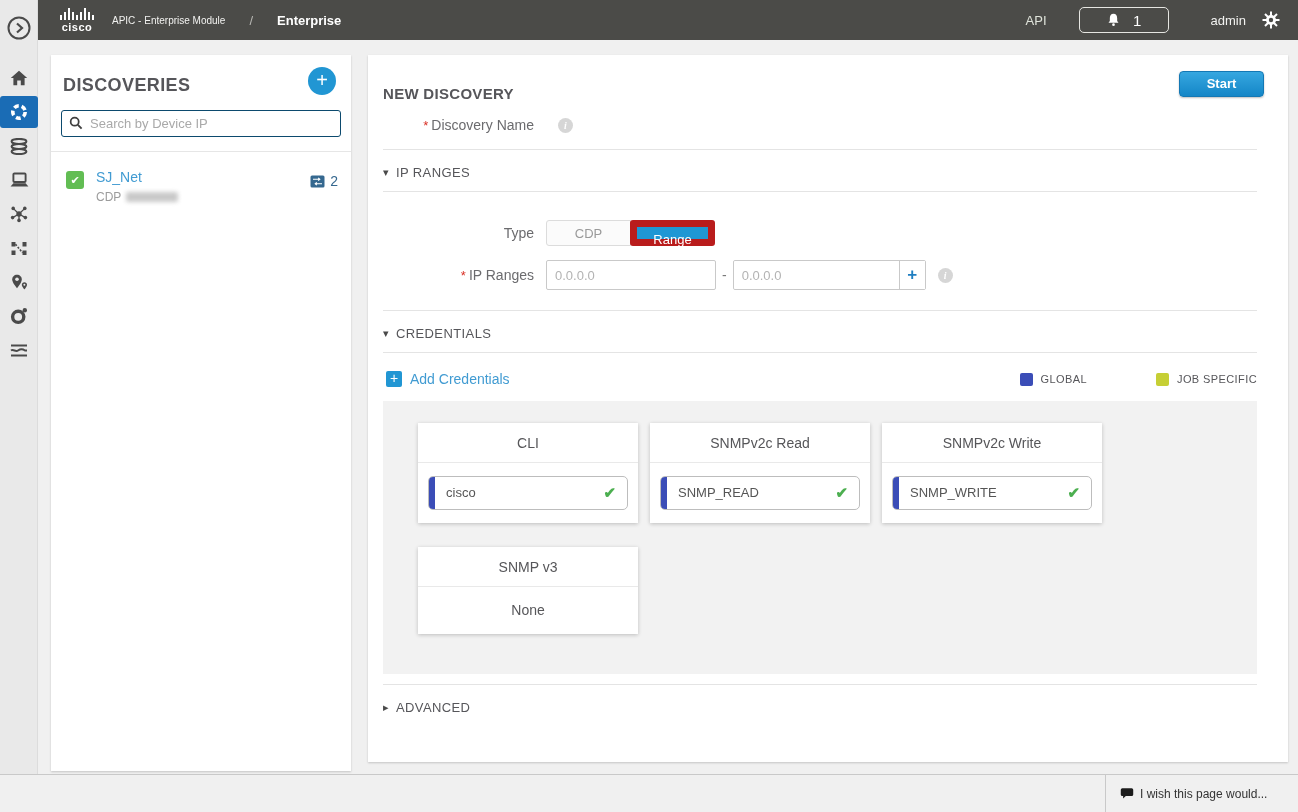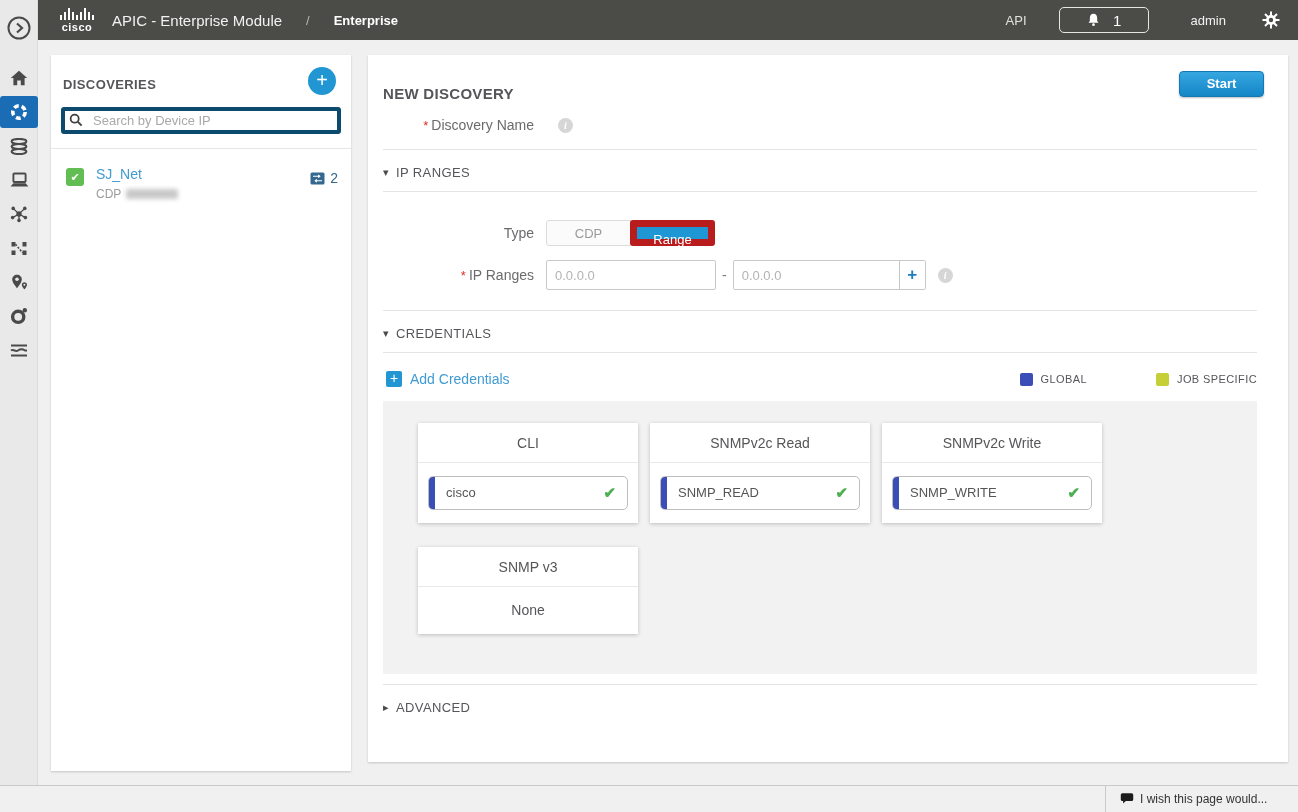--- a/index.html
+++ b/index.html
@@ -14,32 +14,32 @@
 
   
   .topbar {
     position:absolute; left:38px; top:0; right:0; height:40px;
     background:#4b4b48; display:flex; align-items:center; z-index:5;
   }
   .logo { display:flex; flex-direction:column; align-items:center; margin-left:22px; }
   .logo-bars { display:flex; align-items:flex-end; gap:2px; height:12px; }
   .logo-bars i { display:block; width:2px; background:#fff; }
   .logo-text { color:#fff; font-size:11px; font-weight:bold; letter-spacing:.5px; margin-top:1px; }
-  .app-title { color:#f2f2f0; font-size:15px; margin-left:18px; font-weight:400; }
+  .app-title { color:#f2f2f0; font-size:10px; margin-left:18px; font-weight:400; }
   .crumb-sep { color:#b8b8b4; font-size:13px; margin:0 24px; }
   .crumb-page { color:#fff; font-size:13px; font-weight:700; }
   .topbar-right { margin-left:auto; display:flex; align-items:center; }
   .api-link { color:#dfe3da; font-size:13px; margin-right:32px; cursor:pointer; }
   .notif-box {
     width:90px; height:26px; border:1px solid #e6e6e2; border-radius:5px;
     display:flex; align-items:center; justify-content:center; gap:12px;
     cursor:pointer; margin-right:42px;
   }
   .notif-count { color:#fff; font-size:15px; }
-  .username { color:#f2f2f0; font-size:13px; margin-right:36px; cursor:pointer; }
+  .username { color:#f2f2f0; font-size:13px; margin-right:16px; cursor:pointer; }
   .gearwrap { margin-right:18px; cursor:pointer; display:flex; }
 
   
   .rail {
     position:absolute; left:0; top:0; bottom:27px; width:38px;
     background:#e9e9e9; border-right:1px solid #dcdcdc; z-index:6;
   }
   .expand-btn { width:38px; height:56px; display:flex; align-items:center; justify-content:center; cursor:pointer; }
   .rail-nav { display:flex; flex-direction:column; margin-top:6px; }
   .rail-item {
@@ -48,29 +48,29 @@
   }
   .rail-item.active { background:#1a6cb5; border-radius:3px; color:#fff; }
   .rail-item svg { display:block; }
 
   
   .disc-panel {
     position:absolute; left:51px; top:55px; width:300px; height:716px;
     background:#fff; box-shadow:0 1px 2px rgba(0,0,0,.18);
   }
   .disc-head { position:relative; padding:20px 14px 12px 12px; }
-  .disc-title { font-size:13px; font-weight:700; color:#56565a; letter-spacing:.4px; }
+  .disc-title { font-size:18px; font-weight:700; color:#56565a; letter-spacing:.4px; }
   .add-disc-btn {
     position:absolute; right:15px; top:12px; width:28px; height:28px; border-radius:50%;
     background:#2196d3; color:#fff; font-size:20px; line-height:26px; text-align:center;
     cursor:pointer; font-weight:400;
   }
   .search-wrap { position:relative; margin:2px 10px 0 10px; }
   .search-wrap input {
-    width:100%; height:27px; border:4px solid #0c4a6e; border-radius:3px;
+    width:100%; height:27px; border:1px solid #0c4a6e; border-radius:3px;
     padding:0 8px 0 28px; font-size:13px; color:#555; outline:none;
     font-family:"Liberation Sans", sans-serif;
   }
   .search-wrap input::placeholder { color:#a9a9a9; }
   .search-icon { position:absolute; left:8px; top:6px; }
   .disc-divider { border-bottom:1px solid #e6e6e6; margin-top:14px; }
   .disc-item { position:relative; padding:16px 14px 14px 16px; cursor:pointer; }
   .disc-check {
     position:absolute; left:15px; top:19px; width:18px; height:18px; border-radius:3px;
     background:#62bd53; color:#fff; font-size:11px; text-align:center; line-height:18px;
@@ -153,21 +153,21 @@
   .chip { position:relative; height:34px; border:1px solid #bdbdbd; border-radius:5px; background:#fff; overflow:hidden; }
   .chip-bar { position:absolute; left:0; top:0; bottom:0; width:6px; background:#3b4db7; }
   .chip-text { position:absolute; left:17px; top:0; line-height:32px; font-size:13px; color:#555; }
   .chip-check { position:absolute; right:11px; top:0; line-height:32px; color:#4caf50; font-size:15px; font-weight:700; }
   .card-none { text-align:center; font-size:14px; color:#565659; padding:15px 0 16px 0; }
 
   .adv-wrap { margin-top:10px; }
 
   
   .footer {
-    position:absolute; left:0; right:0; bottom:0; height:27px;
+    position:absolute; left:0; right:0; bottom:0; height:38px;
     background:#f0f0f0; border-top:1px solid #c9c9c9; z-index:7;
   }
   .feedback {
     position:absolute; right:0; top:0; bottom:0; width:193px; border-left:1px solid #c9c9c9;
     display:flex; align-items:center; gap:6px; padding-left:14px;
     font-size:12px; color:#333; cursor:pointer;
   }
 </style>
 </head>
 <body>

